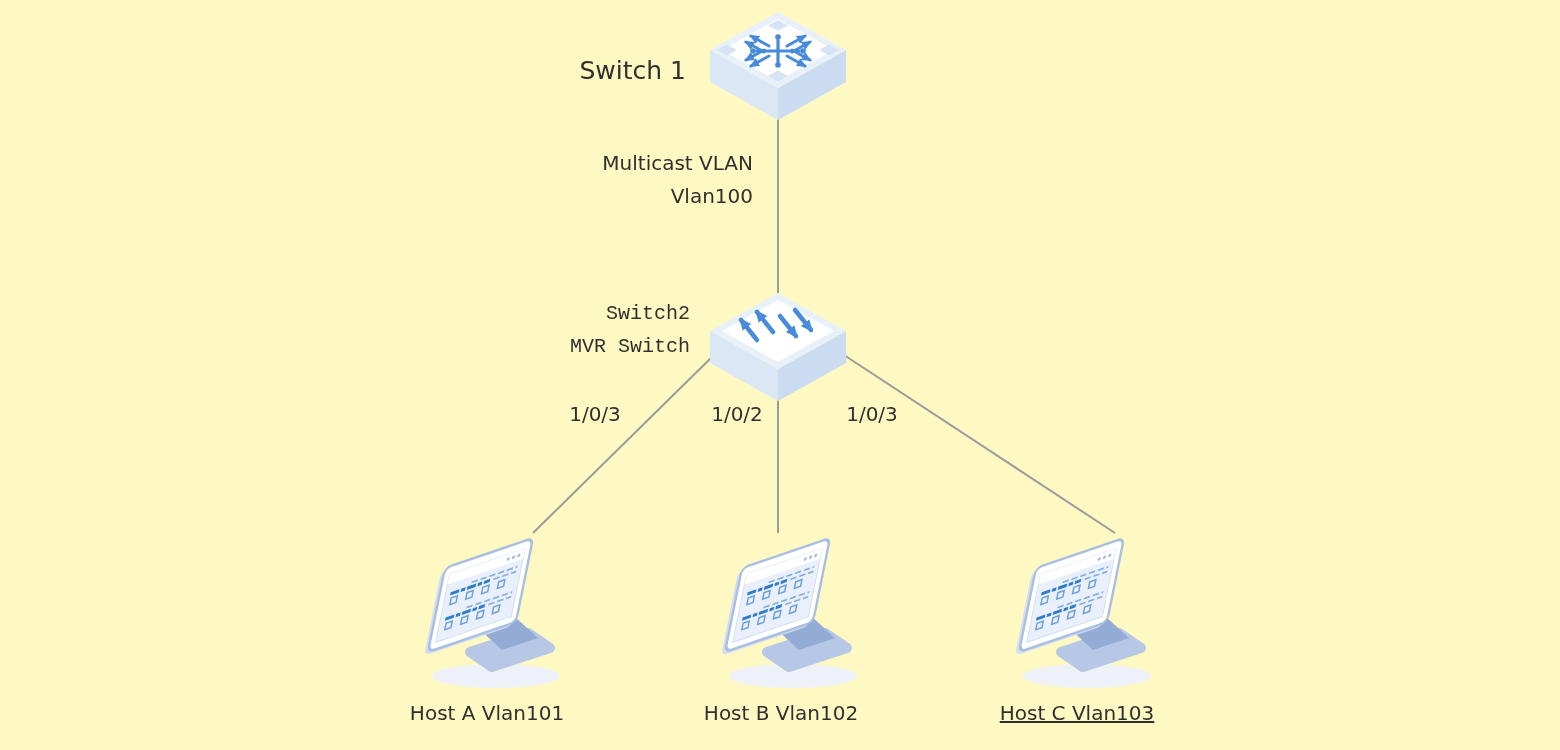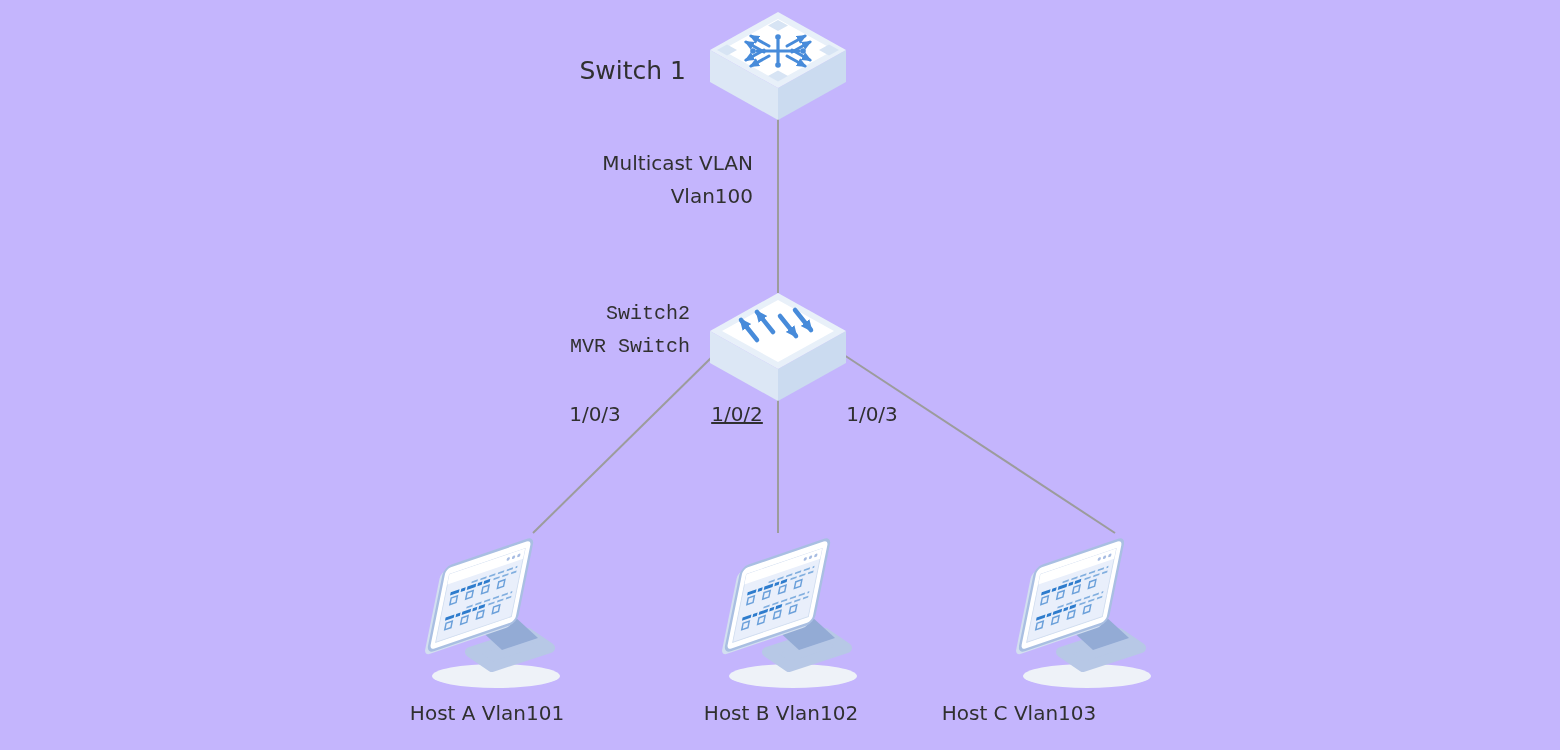--- a/index.html
+++ b/index.html
@@ -3,36 +3,36 @@
 <meta charset="utf-8">
 <style>
   :root{
     --text:#303030; --link-line:#9c9c9c; --accent-blue:#478bda;
     --box-top:#ffffff; --box-rim:#e8f0f9; --box-left:#dce7f5; --box-right:#cbdbf0;
     --monitor-frame:#a9bfe2; --monitor-screen:#e9effb; --content-dark:#2e7ccd;
     --content-light:#82afdf; --stand:#93abd5; --stand-base:#b7c8e6; --shadow:#eef2f8;
   }
   html,body{margin:0;padding:0;background:#ffffff;}
   .stage{
-    position:relative; width:1560px; height:750px; background:#c4b5fd; overflow:hidden;
+    position:relative; width:1560px; height:750px; background:#fef9c3; overflow:hidden;
     font-family:"DejaVu Sans","Liberation Sans",sans-serif; color:var(--text);
   }
   .links-layer{position:absolute; left:0; top:0; width:1560px; height:750px;}
   .links-layer line{stroke:var(--link-line); stroke-width:2;}
   svg.node{position:absolute;}
   .lbl{position:absolute; font-size:20px; color:var(--text); white-space:nowrap;}
   .lbl.right{text-align:right;}
   .lbl.center{transform:translateX(-50%); text-align:center;}
   .switch1-label{right:874px; top:55px; line-height:32px; font-size:25px;}
   .uplink-label{right:807px; top:147px; line-height:33px;}
   .switch2-label{right:870px; top:297px; line-height:33px;font-family:Liberation Mono, monospace;}
   .port-label{top:400px; line-height:28px;}
-  .port-a{left:595px;} .port-b{left:737px;text-decoration:underline;} .port-c{left:872px;}
+  .port-a{left:595px;} .port-b{left:737px;} .port-c{left:872px;}
   .host-label{top:700px; line-height:26px;}
-  .host-label-a{left:487px;} .host-label-b{left:781px;} .host-label-c{left:1019px;}
+  .host-label-a{left:487px;} .host-label-b{left:781px;} .host-label-c{left:1077px;text-decoration:underline;}
 
   
   .face-left{fill:var(--box-left);}
   .face-right{fill:var(--box-right);}
   .face-rim{fill:var(--box-rim);}
   .face-top{fill:var(--box-top);}
   .pad{fill:#d7e4f4;}
   .arrow-stroke{stroke:var(--accent-blue); fill:none; stroke-linecap:round;}
   .arrow-fill{fill:var(--accent-blue);}
   .dot{fill:var(--accent-blue);}

